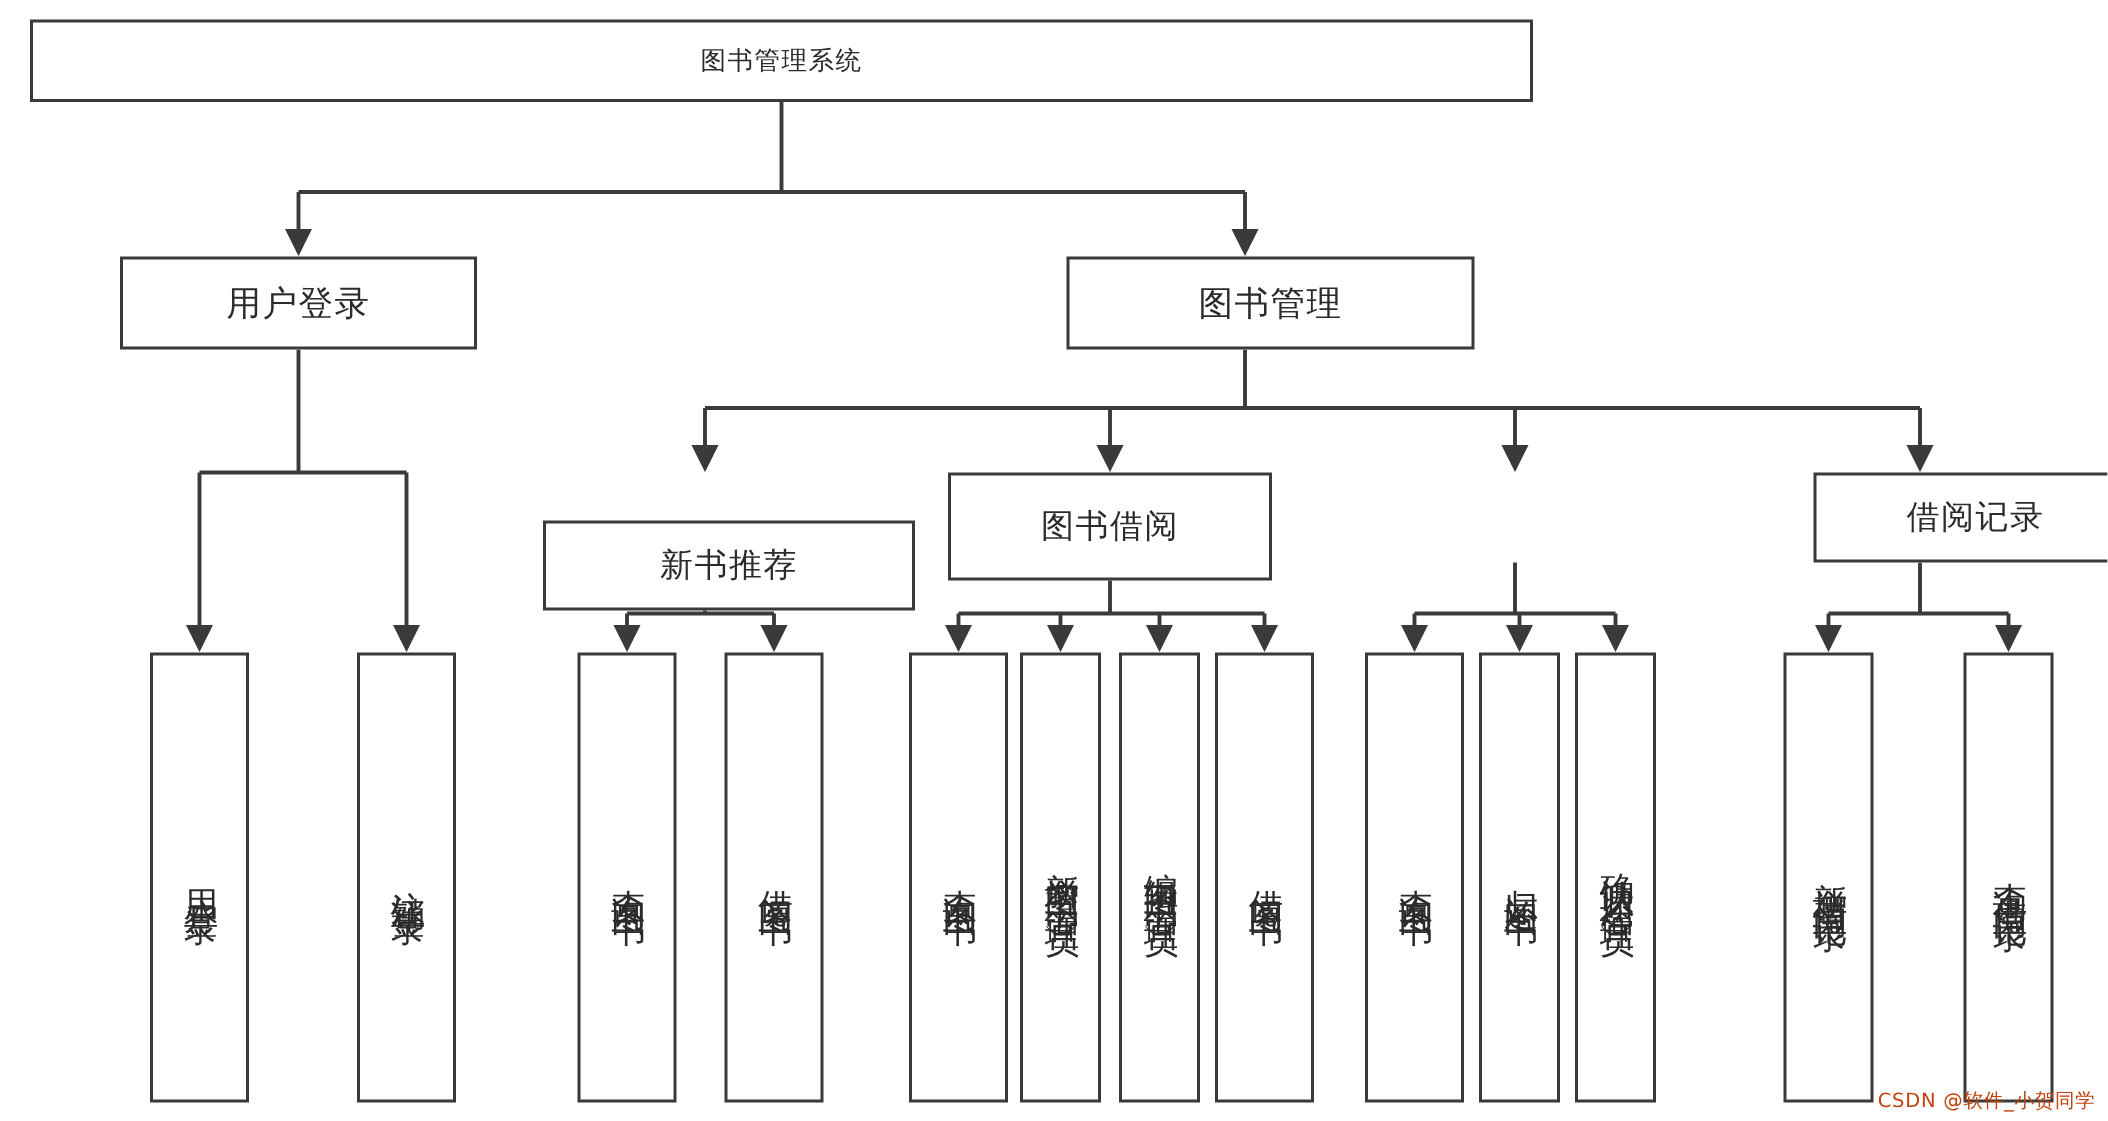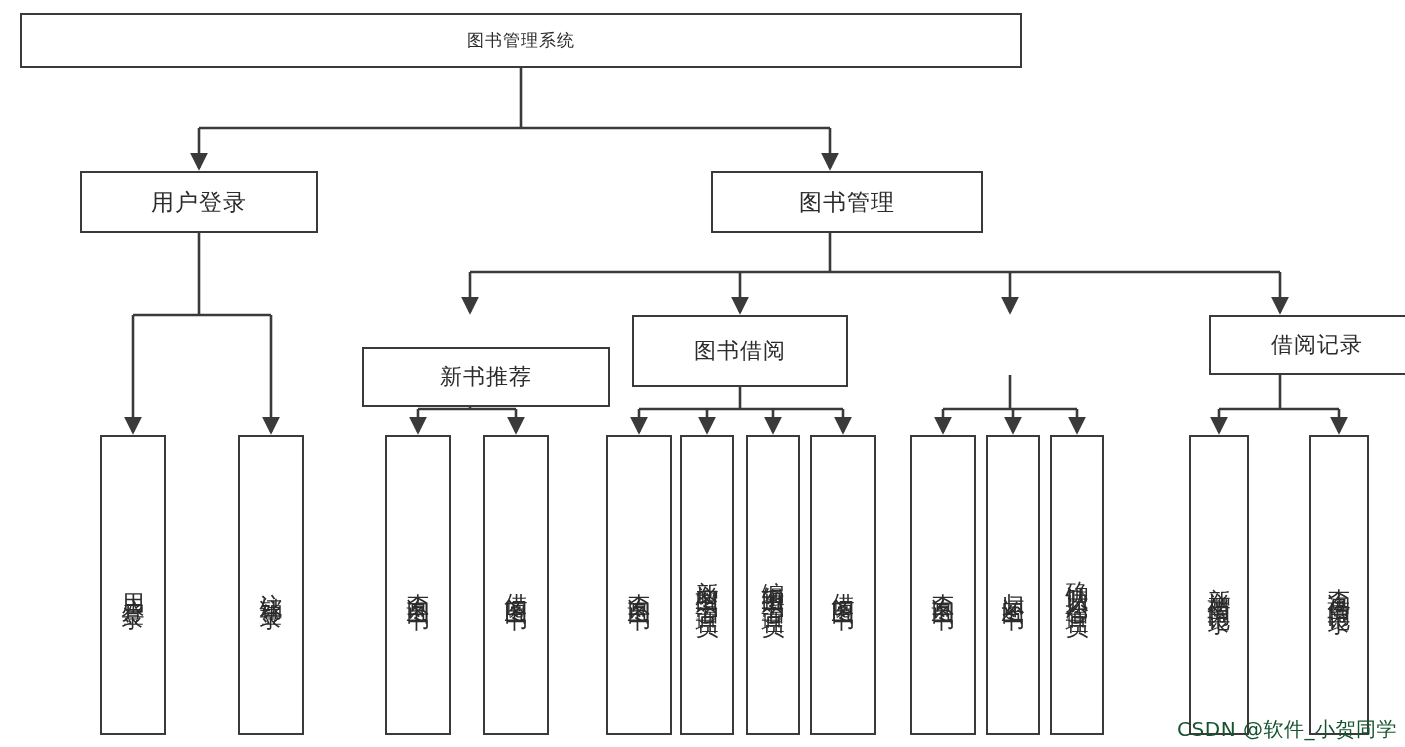--- a/index.html
+++ b/index.html
@@ -58,22 +58,22 @@
     text-align: center;
     white-space: nowrap;
   }
   .hlabel {
     white-space: nowrap;
   }
   #watermark {
     position: absolute;
     right: 8px;
     bottom: 4px;
-    font-size: 20px;
-    color: #14532d;
+    font-size: 13px;
+    color: #c2410c;
     letter-spacing: 0.5px;
     white-space: nowrap;
   }
 </style>
 </head>
 <body>
 
 <div id="stage">
 
   <svg id="edges" viewBox="0 0 1405 747" xmlns="http://www.w3.org/2000/svg">

